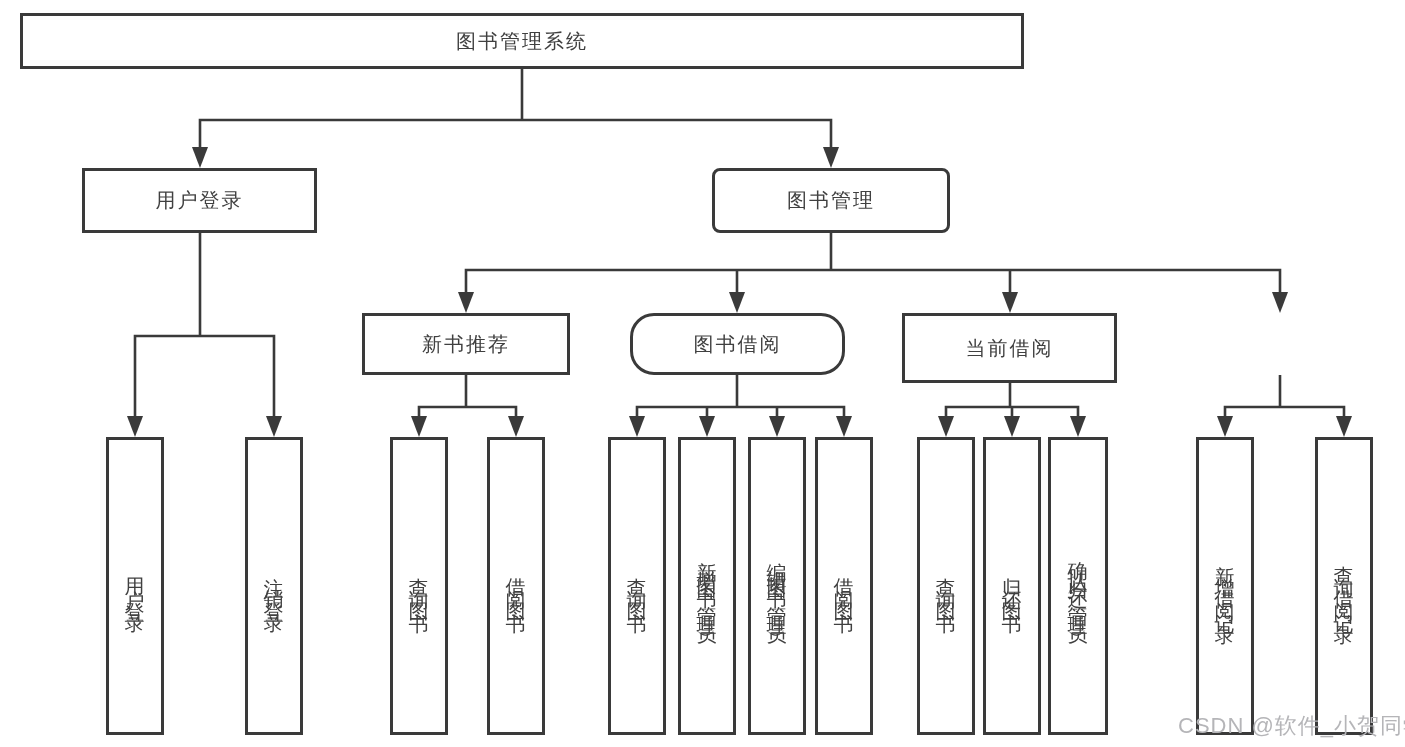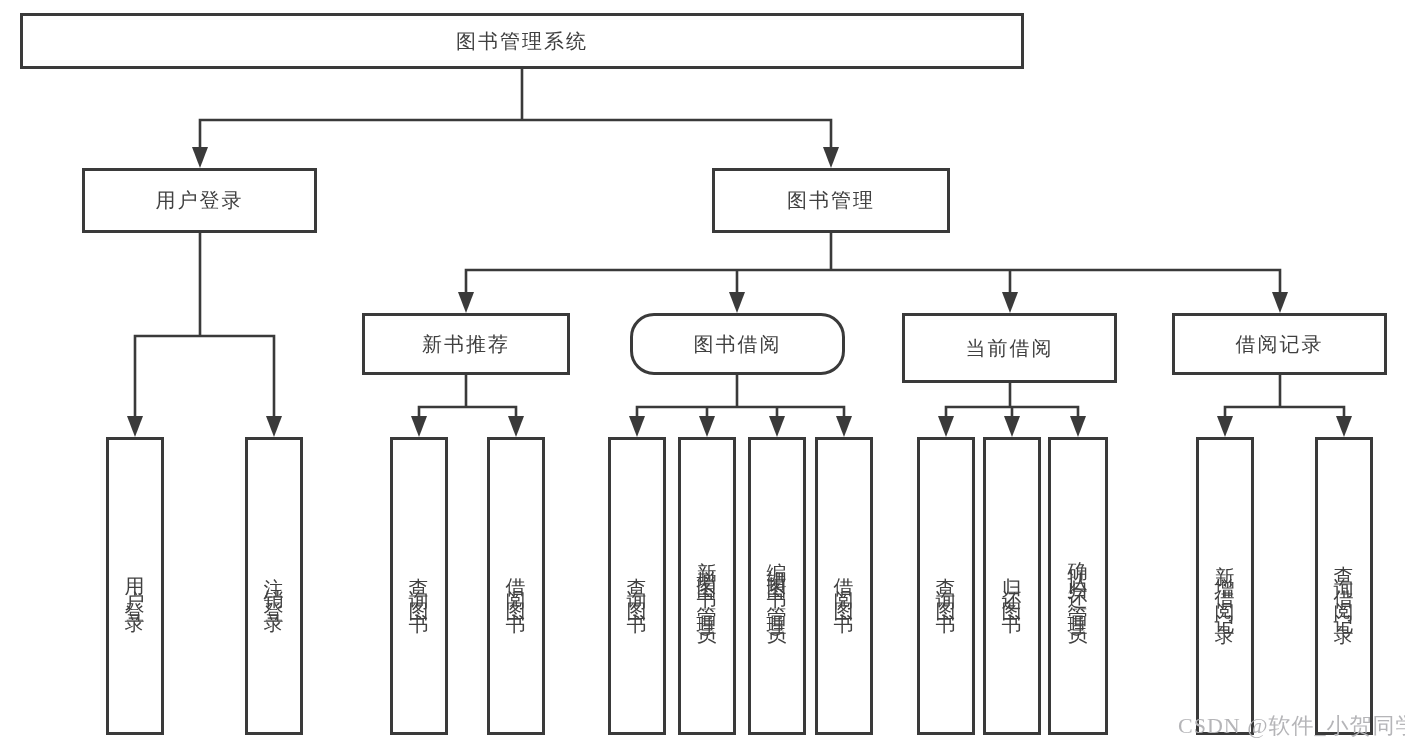--- a/index.html
+++ b/index.html
@@ -5,21 +5,21 @@
   html, body {
     margin: 0;
     padding: 0;
     background: #ffffff;
   }
   .canvas {
     position: relative;
     width: 1405px;
     height: 747px;
     background: var(--color-background, #ffffff);
-    font-family: Liberation Serif, serif;
+    font-family: Liberation Sans, sans-serif;
     overflow: hidden;
   }
   .connectors {
     position: absolute;
     left: 0; top: 0;
     width: 1405px;
     height: 747px;
     pointer-events: none;
   }
   .connectors path, .connectors line {
@@ -53,21 +53,21 @@
     letter-spacing: 12px;
     line-height: 1;
     white-space: nowrap;
   }
   .vlabel.long {
     letter-spacing: 9px;
   }
   
   .n-root      { left: 20px;   top: 13px;  width: 1004px; height: 56px; }
   .n-login     { left: 82px;   top: 168px; width: 235px;  height: 65px; }
-  .n-mgmt      { left: 712px;  top: 168px; width: 238px;  height: 65px; }
+  .n-mgmt      { left: 712px;  top: 168px; width: 238px;  height: 65px; border-radius: 8px; }
   .n-newbook   { left: 362px;  top: 313px; width: 208px;  height: 62px; justify-content: center; }
   .n-borrow    { left: 630px;  top: 313px; width: 215px;  height: 62px; border-radius: 24px; }
   .n-current   { left: 902px;  top: 313px; width: 215px;  height: 70px; }
   .n-records   { left: 1172px; top: 313px; width: 215px;  height: 62px; }
   .leaf        { top: 437px; width: 58px; height: 298px; }
   .l-1a { left: 106px; }
   .l-1b { left: 245px; }
   .l-2a { left: 390px; }
   .l-2b { left: 487px; }
   .l-3a { left: 608px; }
@@ -157,23 +157,20 @@
 
   <div class="box n-newbook">
     <span class="hlabel">新书推荐</span>
   </div>
   <div class="box n-borrow">
     <span class="hlabel">图书借阅</span>
   </div>
   <div class="box n-current">
     <span class="hlabel">当前借阅</span>
   </div>
-  <div class="box n-records">
-    <span class="hlabel">借阅记录</span>
-  </div>
 
   <div class="box leaf l-1a">
     <span class="vlabel">用户登录</span>
   </div>
   <div class="box leaf l-1b">
     <span class="vlabel">注销登录</span>
   </div>
 
   <div class="box leaf l-2a">
     <span class="vlabel">查询图书</span>

